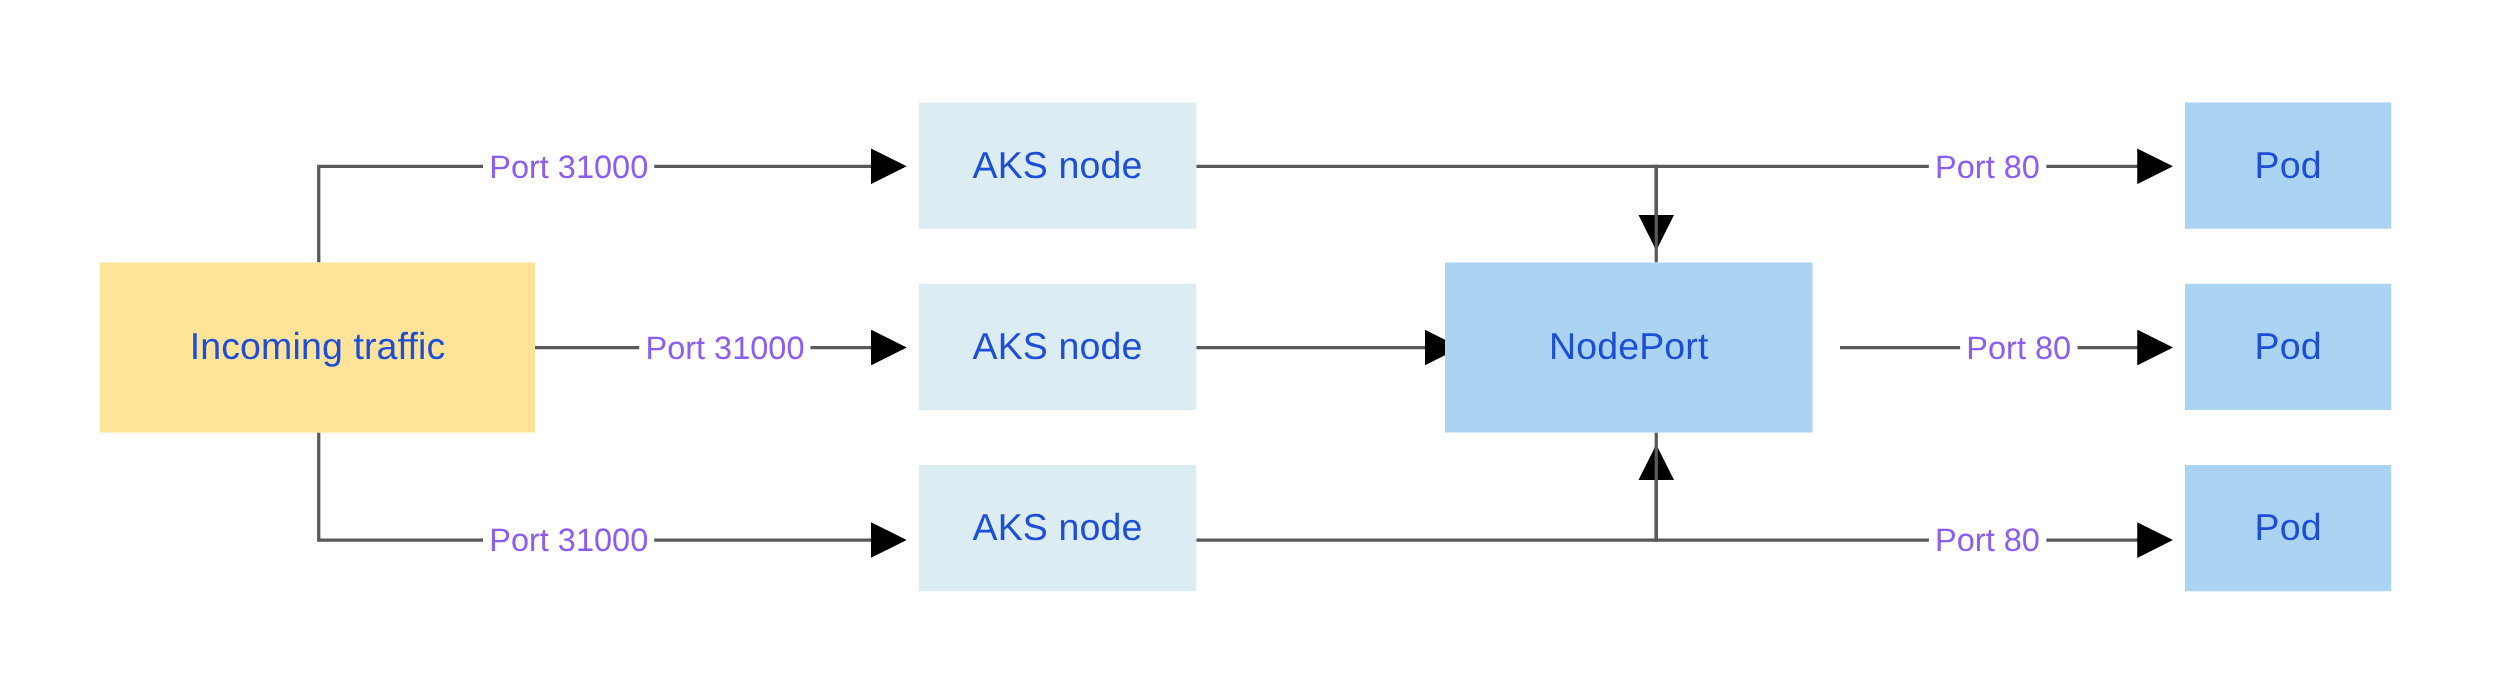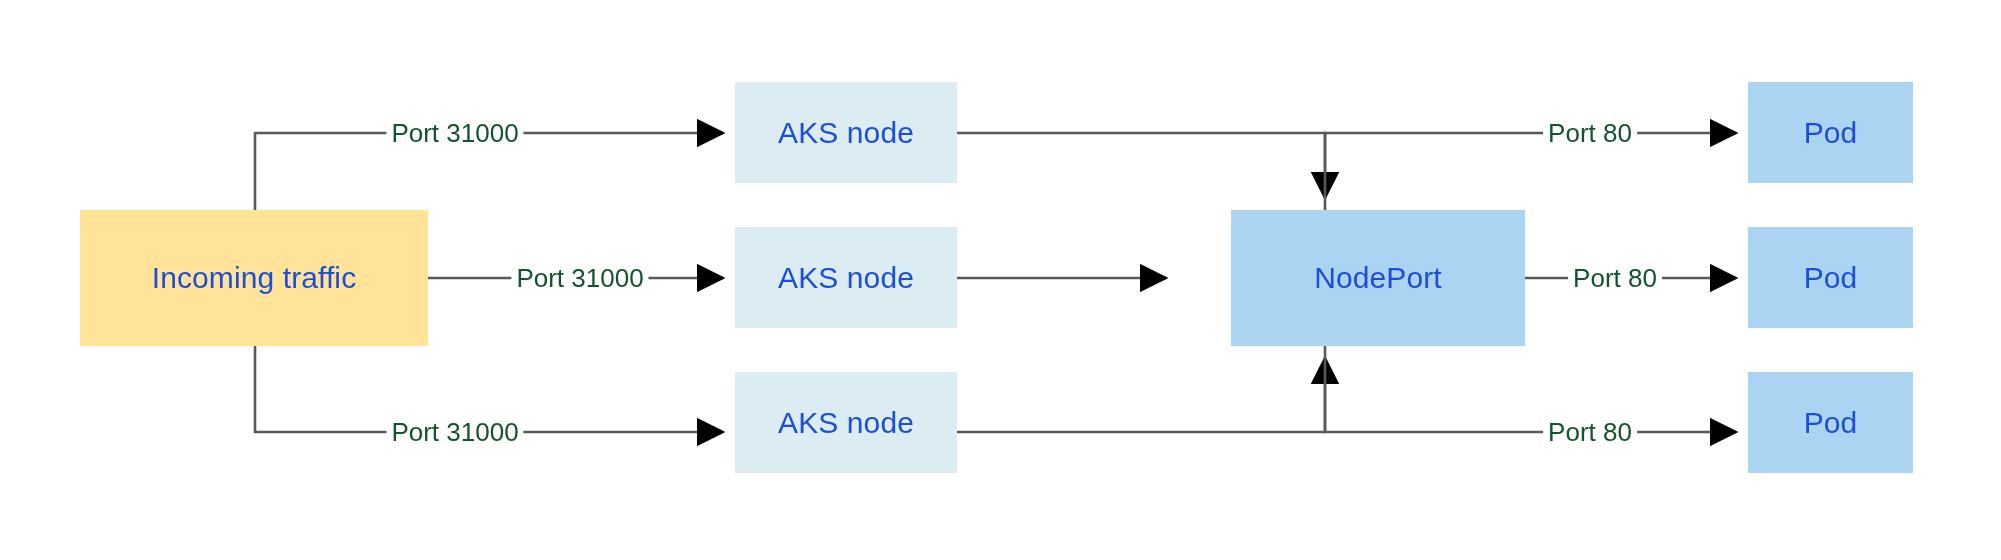--- a/index.html
+++ b/index.html
@@ -35,21 +35,21 @@
     color: #1d4ed8;
     letter-spacing: 0.1px;
     white-space: nowrap;
   }
   .edge-label {
     position: absolute;
     transform: translate(-50%, -50%);
     background: #ffffff;
     padding: 0 5px;
     font-size: 26px;
-    color: #14532d;
+    color: #8b5cf6;
     white-space: nowrap;
     line-height: 1;
   }
 </style>
 </head>
 <body>
 
 <div id="canvas">
 
   <svg id="wires" viewBox="0 0 2001 560" width="2001" height="560" xmlns="http://www.w3.org/2000/svg">
@@ -84,21 +84,21 @@
   <div class="node" style="left:735px; top:82px; width:222px; height:101px; background:#dcecf3;">
     <span>AKS node</span>
   </div>
   <div class="node" style="left:735px; top:227px; width:222px; height:101px; background:#dcecf3;">
     <span>AKS node</span>
   </div>
   <div class="node" style="left:735px; top:372px; width:222px; height:101px; background:#dcecf3;">
     <span>AKS node</span>
   </div>
 
-  <div class="node" style="left:1231px; top:210px; width:294px; height:136px; background:#aad4f2;">
+  <div class="node" style="left:1156px; top:210px; width:294px; height:136px; background:#aad4f2;">
     <span>NodePort</span>
   </div>
 
   <div class="node" style="left:1748px; top:82px; width:165px; height:101px; background:#aad4f2;">
     <span>Pod</span>
   </div>
   <div class="node" style="left:1748px; top:227px; width:165px; height:101px; background:#aad4f2;">
     <span>Pod</span>
   </div>
   <div class="node" style="left:1748px; top:372px; width:165px; height:101px; background:#aad4f2;">

